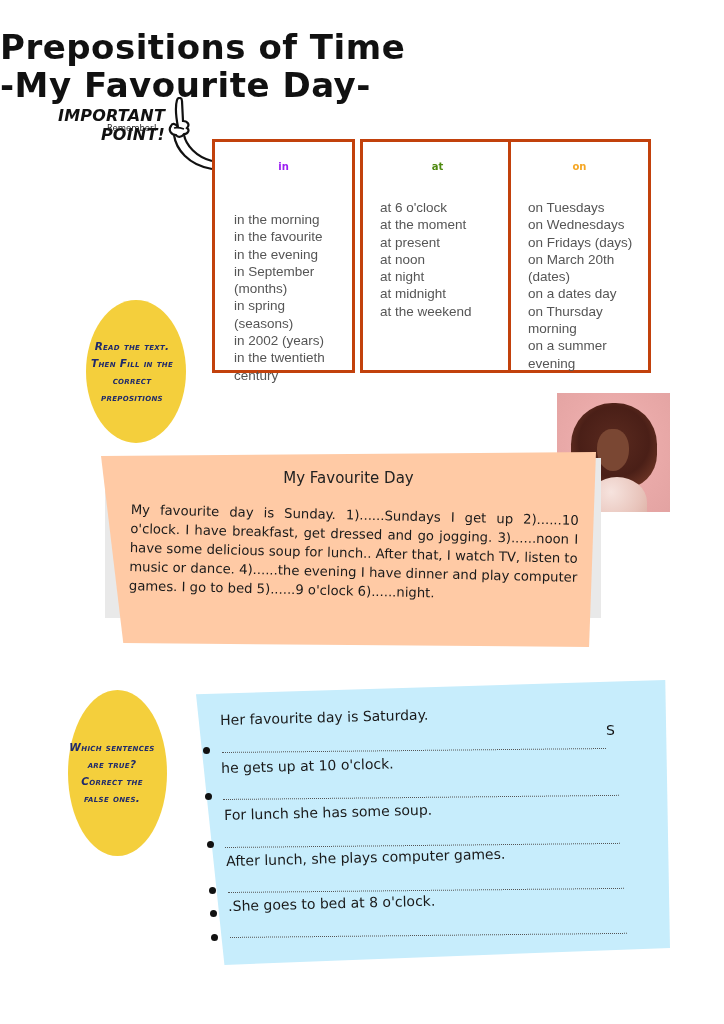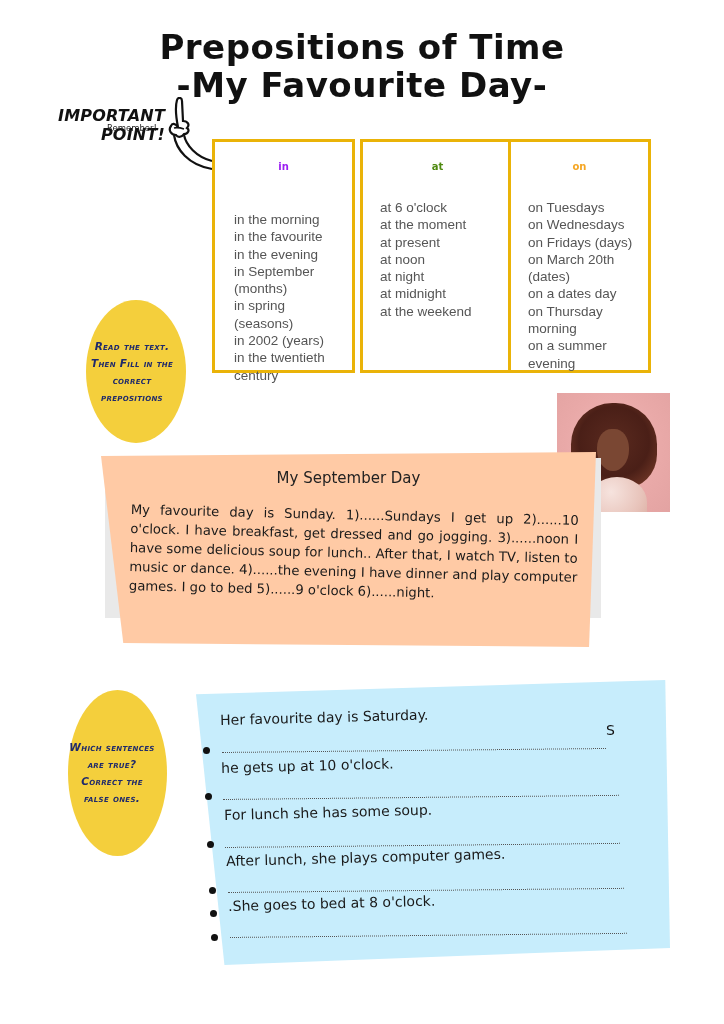--- a/index.html
+++ b/index.html
@@ -1,38 +1,38 @@
 <!DOCTYPE html>
 <html><head>
   <meta charset="utf-8">
   <style>
     * { box-sizing: border-box; margin: 0; padding: 0; }
     html, body { width: 724px; height: 1024px; background: #ffffff; overflow: hidden; }
     body { position: relative; font-family: "DejaVu Sans", sans-serif; color: #111; }
 
     .title {
       position: absolute; left: 0; width: 724px; top: 28px;
-      text-align: center; font-family: "DejaVu Sans", sans-serif;
+      text-align: left; font-family: "DejaVu Sans", sans-serif;
       font-weight: bold; font-size: 34px; line-height: 38px; letter-spacing: 0.5px; color: #111;
     }
 
     .important {
       position: absolute; left: 55px; top: 106px; width: 110px; text-align: right;
       font-family: "DejaVu Sans", sans-serif; font-weight: bold; font-style: italic;
       font-size: 16px; letter-spacing: 0.2px;
     }
     .remember {
       position: absolute; left: 55px; top: 123px; width: 102px; text-align: right;
       font-size: 8.5px; color: #222;
     }
     .hand { position: absolute; left: 160px; top: 97px; width: 60px; height: 82px; }
 
     .prep-box {
       position: absolute; top: 139px; height: 234px; background: #fff;
-      border: 3px solid #eab308;
+      border: 3px solid #c2410c;
     }
     .prep-box .head {
       text-align: center; font-weight: bold; font-size: 10px; margin-top: 19px; height: 14px;
     }
     .prep-box ul { list-style: none; margin-top: 36px; padding-left: 19px; }
     .prep-box li { font-family: "Liberation Sans", sans-serif; font-size: 13.5px; line-height: 17.3px; color: #555; }
     #box-in { left: 212px; width: 143px; }
     #box-at { left: 360px; width: 155px; }
     #box-on { left: 508px; width: 143px; }
     #box-at ul { padding-left: 17px; margin-top: 24px; }
@@ -172,21 +172,21 @@
 
 <div class="photo">
   <div class="hair"></div>
   <div class="face"></div>
   <div class="shoulder"></div>
 </div>
 
 <div class="story-wrap">
   <div class="story-shadow"></div>
   <div class="story-card"></div>
-  <div class="story-title">My September Day</div>
+  <div class="story-title">My Favourite Day</div>
   <div class="story-text">My favourite day is Sunday. 1)......Sundays I get up 2)......10 o'clock. I have breakfast, get dressed and go jogging. 3)......noon I have some delicious soup for lunch.. After that, I watch TV, listen to music or dance. 4)......the evening I have dinner and play computer games. I go to bed 5)......9 o'clock 6)......night.</div>
 </div>
 
 <div class="bubble" id="bubble-2">
   <span style="width:88px;display:block;">Which sentences are true? Correct the false ones.</span>
 </div>
 
 <div class="quiz-card"></div>
 
 <div class="quiz-item" style="left:220px; top:712px;">Her favourite day is Saturday.</div>

